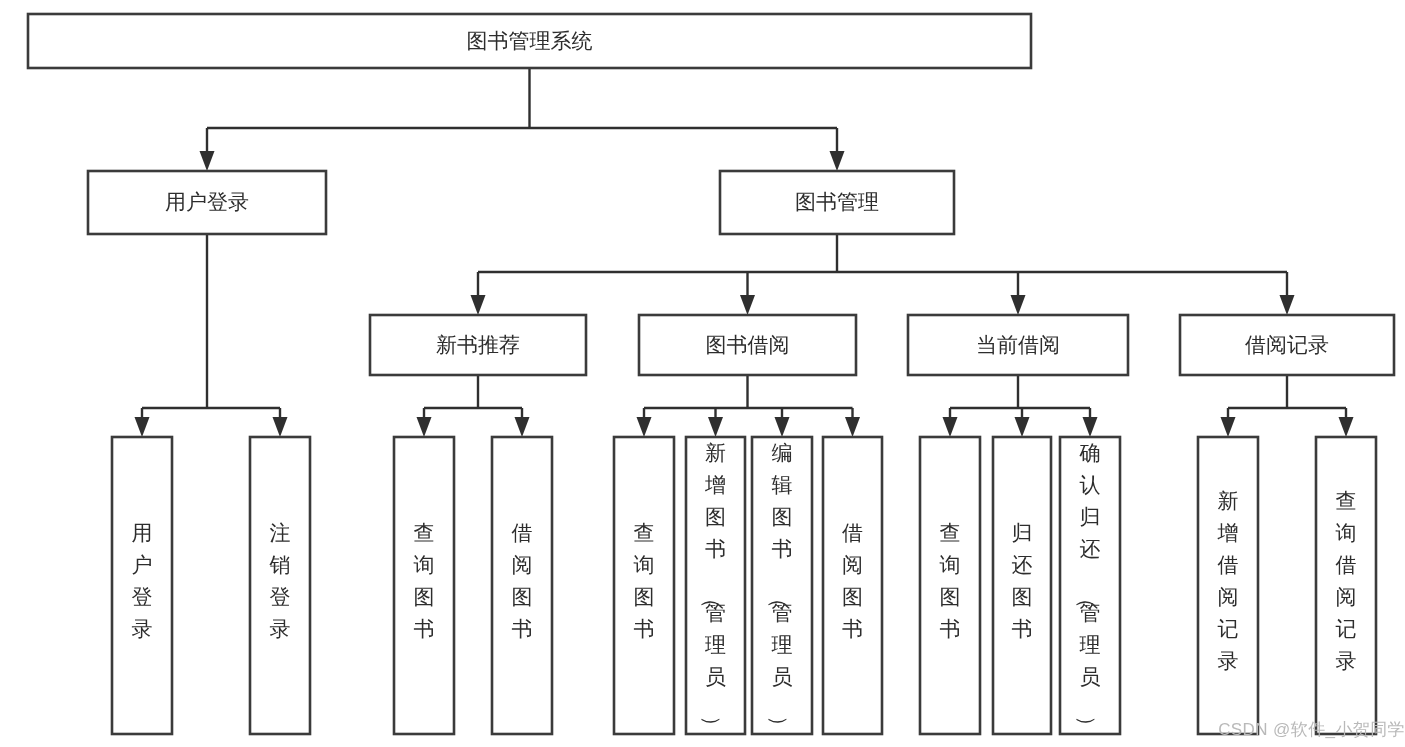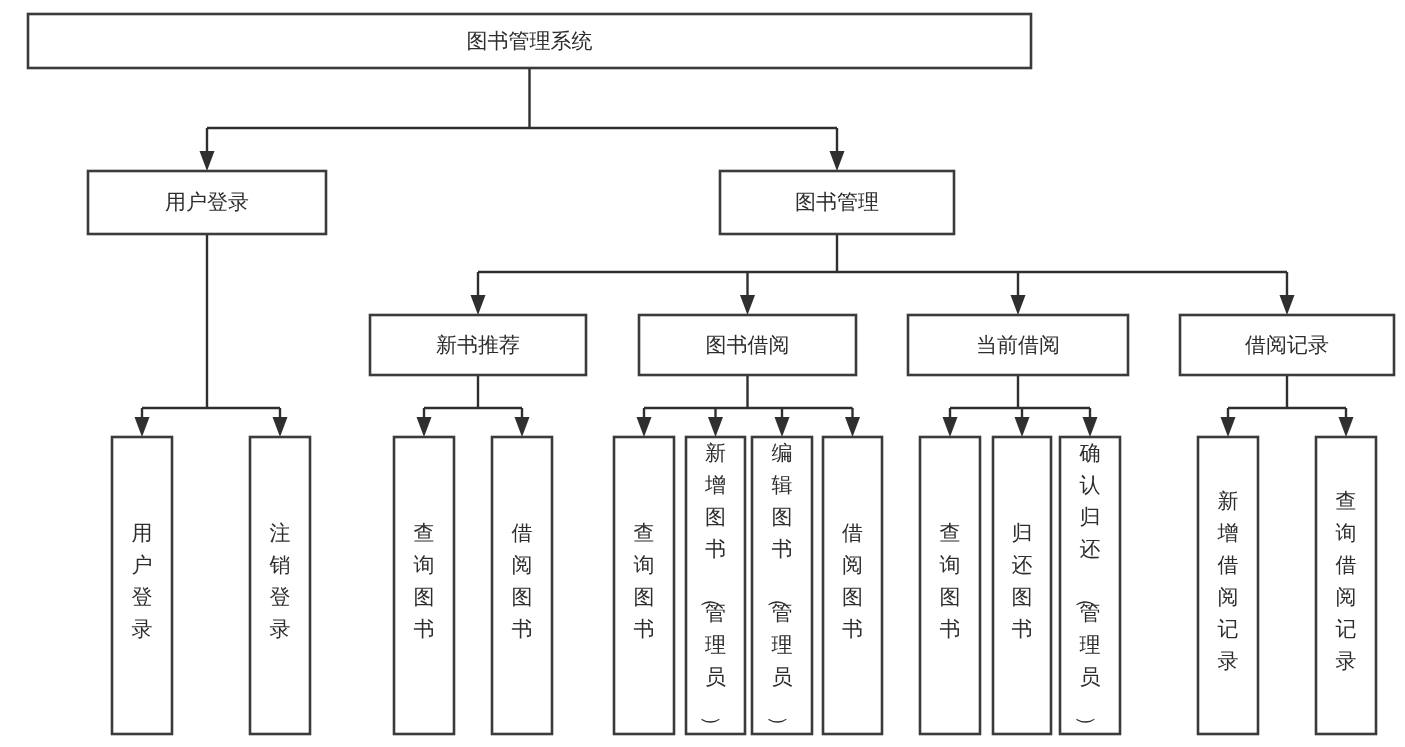--- a/index.html
+++ b/index.html
@@ -217,13 +217,14 @@
         <g>
           <rect class="node-box" x="1190" y="437" width="60" height="297"></rect>
           <text class="node-label-vertical" x="1220" y="507.5"><tspan x="1220" dy="0">新</tspan><tspan x="1220" dy="32">增</tspan><tspan x="1220" dy="32">借</tspan><tspan x="1220" dy="32">阅</tspan><tspan x="1220" dy="32">记</tspan><tspan x="1220" dy="32">录</tspan></text>
         </g>
         <g>
           <rect class="node-box" x="1308" y="437" width="60" height="297"></rect>
           <text class="node-label-vertical" x="1338" y="507.5"><tspan x="1338" dy="0">查</tspan><tspan x="1338" dy="32">询</tspan><tspan x="1338" dy="32">借</tspan><tspan x="1338" dy="32">阅</tspan><tspan x="1338" dy="32">记</tspan><tspan x="1338" dy="32">录</tspan></text>
         </g>
       </g>
   </svg>
+  <div class="watermark">CSDN @软件_小贺同学</div>
 </div>
 
 </body></html>

